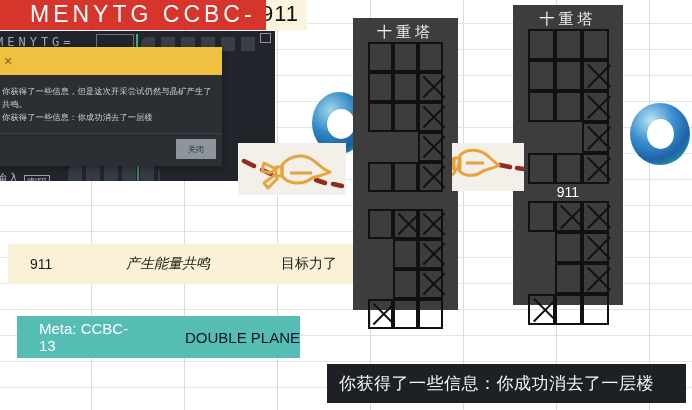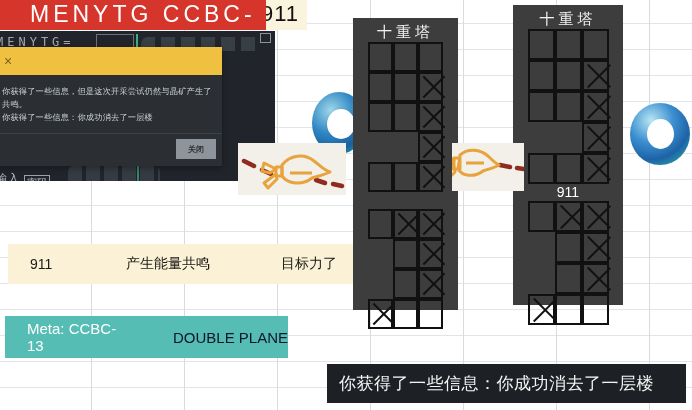--- a/index.html
+++ b/index.html
@@ -71,21 +71,21 @@
     justify-content:space-between;padding:0 6px 0 8px;
   }
   .dlg-title{font-size:12.5px;color:#4a3a10;font-weight:bold;}
   .dlg-close{font-size:14px;color:#7a6318;cursor:pointer;line-height:1;padding:0 2px;}
   .dlg-body{background:#2b2f33;padding:10px 8px 6px 8px;min-height:42px;}
   .dlg-line{color:#cfd4d8;font-size:8.2px;line-height:1.6;letter-spacing:.2px;}
   .dlg-foot{background:#2b2f33;border-top:1px solid #3c4146;height:32px;position:relative;}
   .dlg-btn{
     position:absolute;right:6px;top:5px;width:40px;height:20px;
     background:#8e949b;color:#2b2f33;font-size:8px;
-    display:flex;align-items:center;justify-content:center;cursor:pointer;font-weight:bold;
+    display:flex;align-items:center;justify-content:center;cursor:pointer;
   }
 
   
   .tower{position:absolute;background:#3d3d3d;z-index:6;}
   .tower-title{
     color:#f2f2f2;font-size:15px;letter-spacing:4px;text-align:center;
     padding-top:5px;font-family:"DejaVu Sans","Liberation Sans",sans-serif;
   }
   .tower-mid{color:#ffffff;font-size:14px;text-align:center;height:17px;line-height:17px;}
   .tower-gap{height:17px;}
@@ -116,26 +116,26 @@
   .plane1{left:238px;top:143px;width:108px;height:52px;}
   .plane2{left:452px;top:143px;width:72px;height:48px;}
   .plane-card svg{position:absolute;}
 
   
   .data-row{
     position:absolute;left:8px;top:244px;width:404px;height:40px;
     background:#faf1d6;display:flex;align-items:center;z-index:5;
   }
   .data-row .c1{width:118px;padding-left:22px;font-size:14px;color:#1c1a16;box-sizing:border-box;}
-  .data-row .c2{width:155px;font-size:14px;color:#1c1a16;}
+  .data-row .c2{width:155px;font-size:14px;color:#1c1a16;font-style:italic;}
   .data-row .c3{font-size:14px;color:#1c1a16;white-space:nowrap;}
 
   
   .meta-bar{
-    position:absolute;left:5px;top:316px;width:283px;height:42px;
+    position:absolute;left:17px;top:316px;width:283px;height:42px;
     background:#55bdb4;display:flex;align-items:center;z-index:5;
   }
   .meta-bar .m1{padding-left:22px;font-size:15px;color:#ffffff;}
   .meta-bar .m2{padding-left:49px;font-size:15px;color:#0f172a;white-space:nowrap;}
 
   
   .caption{
     position:absolute;left:327px;top:364px;width:359px;height:39px;
     background:#1d2024;display:flex;align-items:center;z-index:12;
   }

